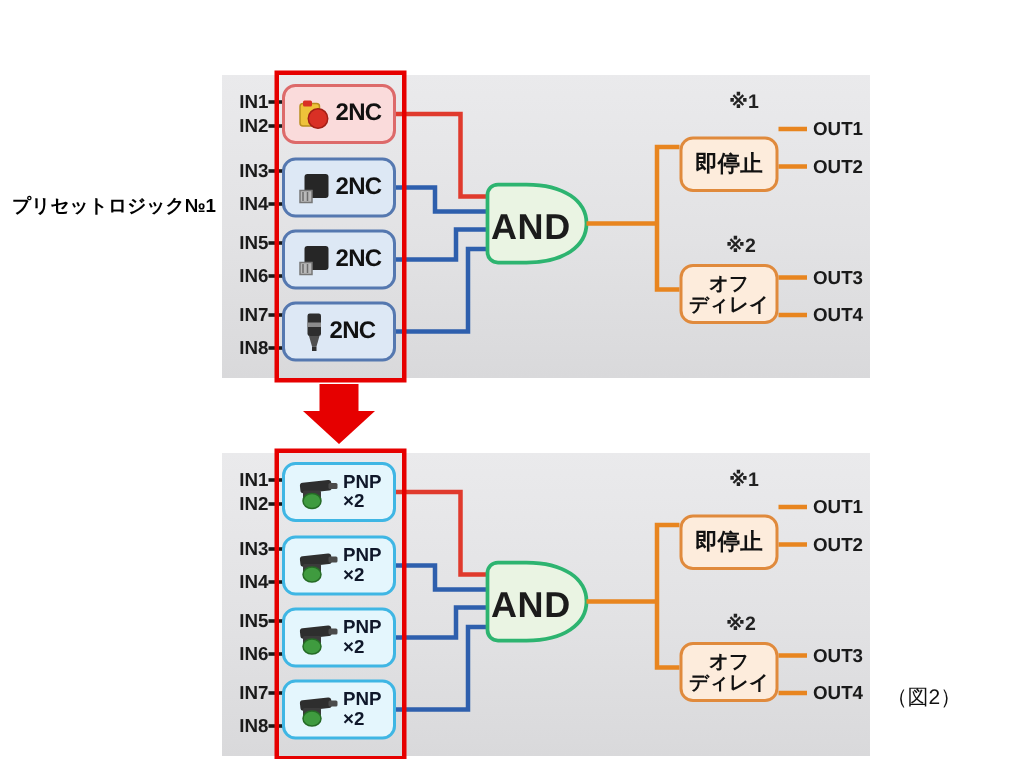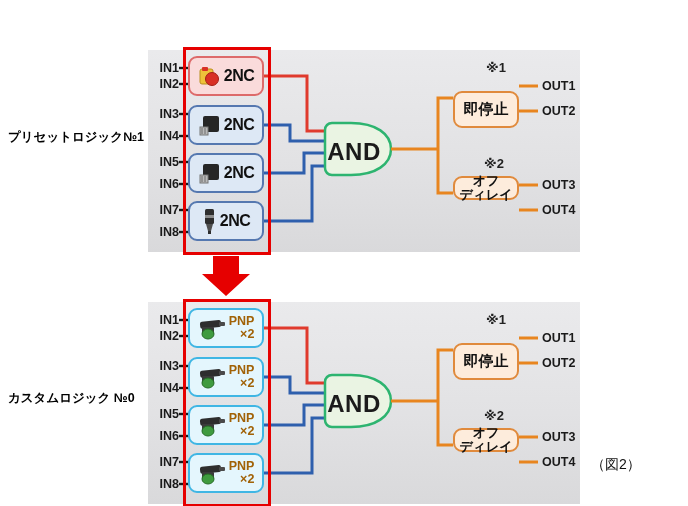--- a/index.html
+++ b/index.html
@@ -21,53 +21,50 @@
     font-size:12.5px; font-weight:bold; color:#1a1a1a; line-height:14px; margin-top:-7px; }
   .out-label { position:absolute; left:394px; width:50px; text-align:left;
     font-size:12.5px; font-weight:bold; color:#1a1a1a; line-height:14px; margin-top:-7px; }
 
   .in-block { position:absolute; left:40px; width:76px; height:40px; border-radius:9px;
     display:flex; align-items:center; justify-content:center; gap:3px; }
   .in-block.estop { background:#fadbdb; border:2px solid #dd6a6a; }
   .in-block.nc    { background:#dde8f5; border:2px solid #5578b0; }
   .in-block.pnp   { background:#e4f6fd; border:2px solid #3fb6e4; }
   .in-block .blabel { font-size:16px; font-weight:bold; color:#111; letter-spacing:-0.5px; }
-  .in-block .blabel2 { font-size:12.5px; font-weight:bold; color:#a16207; line-height:13px; text-align:right; }
+  .in-block .blabel2 { font-size:12.5px; font-weight:bold; color:#0f172a; line-height:13px; text-align:left; }
 
   .gate-label { position:absolute; left:177px; top:88px; width:58px; text-align:center;
     font-size:24px; font-weight:bold; color:#1b1b1b; letter-spacing:0.5px; }
 
   .out-block { position:absolute; left:305px; width:66px; background:#fdecdc;
     border:2px solid #e08a3c; border-radius:9px; display:flex; flex-direction:column;
     align-items:center; justify-content:center; color:#111; }
   .out-block.stop { top:30px; height:37px; font-size:15px; font-weight:bold;margin-top:11px; }
-  .out-block.offdelay { top:126px; height:24px; font-size:13px; font-weight:bold; line-height:14px; }
+  .out-block.offdelay { top:126px; height:40px; font-size:13px; font-weight:bold; line-height:14px; }
 
   .note { position:absolute; width:44px; text-align:center; font-size:13px; font-weight:bold; color:#222; }
   .note.n1 { left:326px; top:10px; }
   .note.n2 { left:324px; top:106px; }
 
   .red-frame { position:absolute; left:35px; top:-3px; width:88px; height:208px;
     border:3.5px solid #e60000; }
 
   .down-arrow { position:absolute; left:202px; top:256px; }
 
   .fig-caption { position:absolute; left:591px; top:456px; font-size:14px; color:#111; }
 </style>
 </head>
 <body>
 
 <div class="stage">
 
 
   <div class="side-label" style="top:128px;">
     <div>プリセットロジック№1</div>
-  </div>
-  <div class="side-label" style="top:389px;">
-    <div>カスタムロジック №0</div>
   </div>
 
   <div class="panel" style="top:50px;">
     <svg class="wires" width="432" height="202">
 
       <g stroke="#1a1a1a" stroke-width="2.4">
         <line x1="31" y1="18" x2="41" y2="18"></line>
           <line x1="31" y1="34" x2="41" y2="34"></line>
         <line x1="31" y1="64" x2="41" y2="64"></line>
           <line x1="31" y1="86" x2="41" y2="86"></line>

